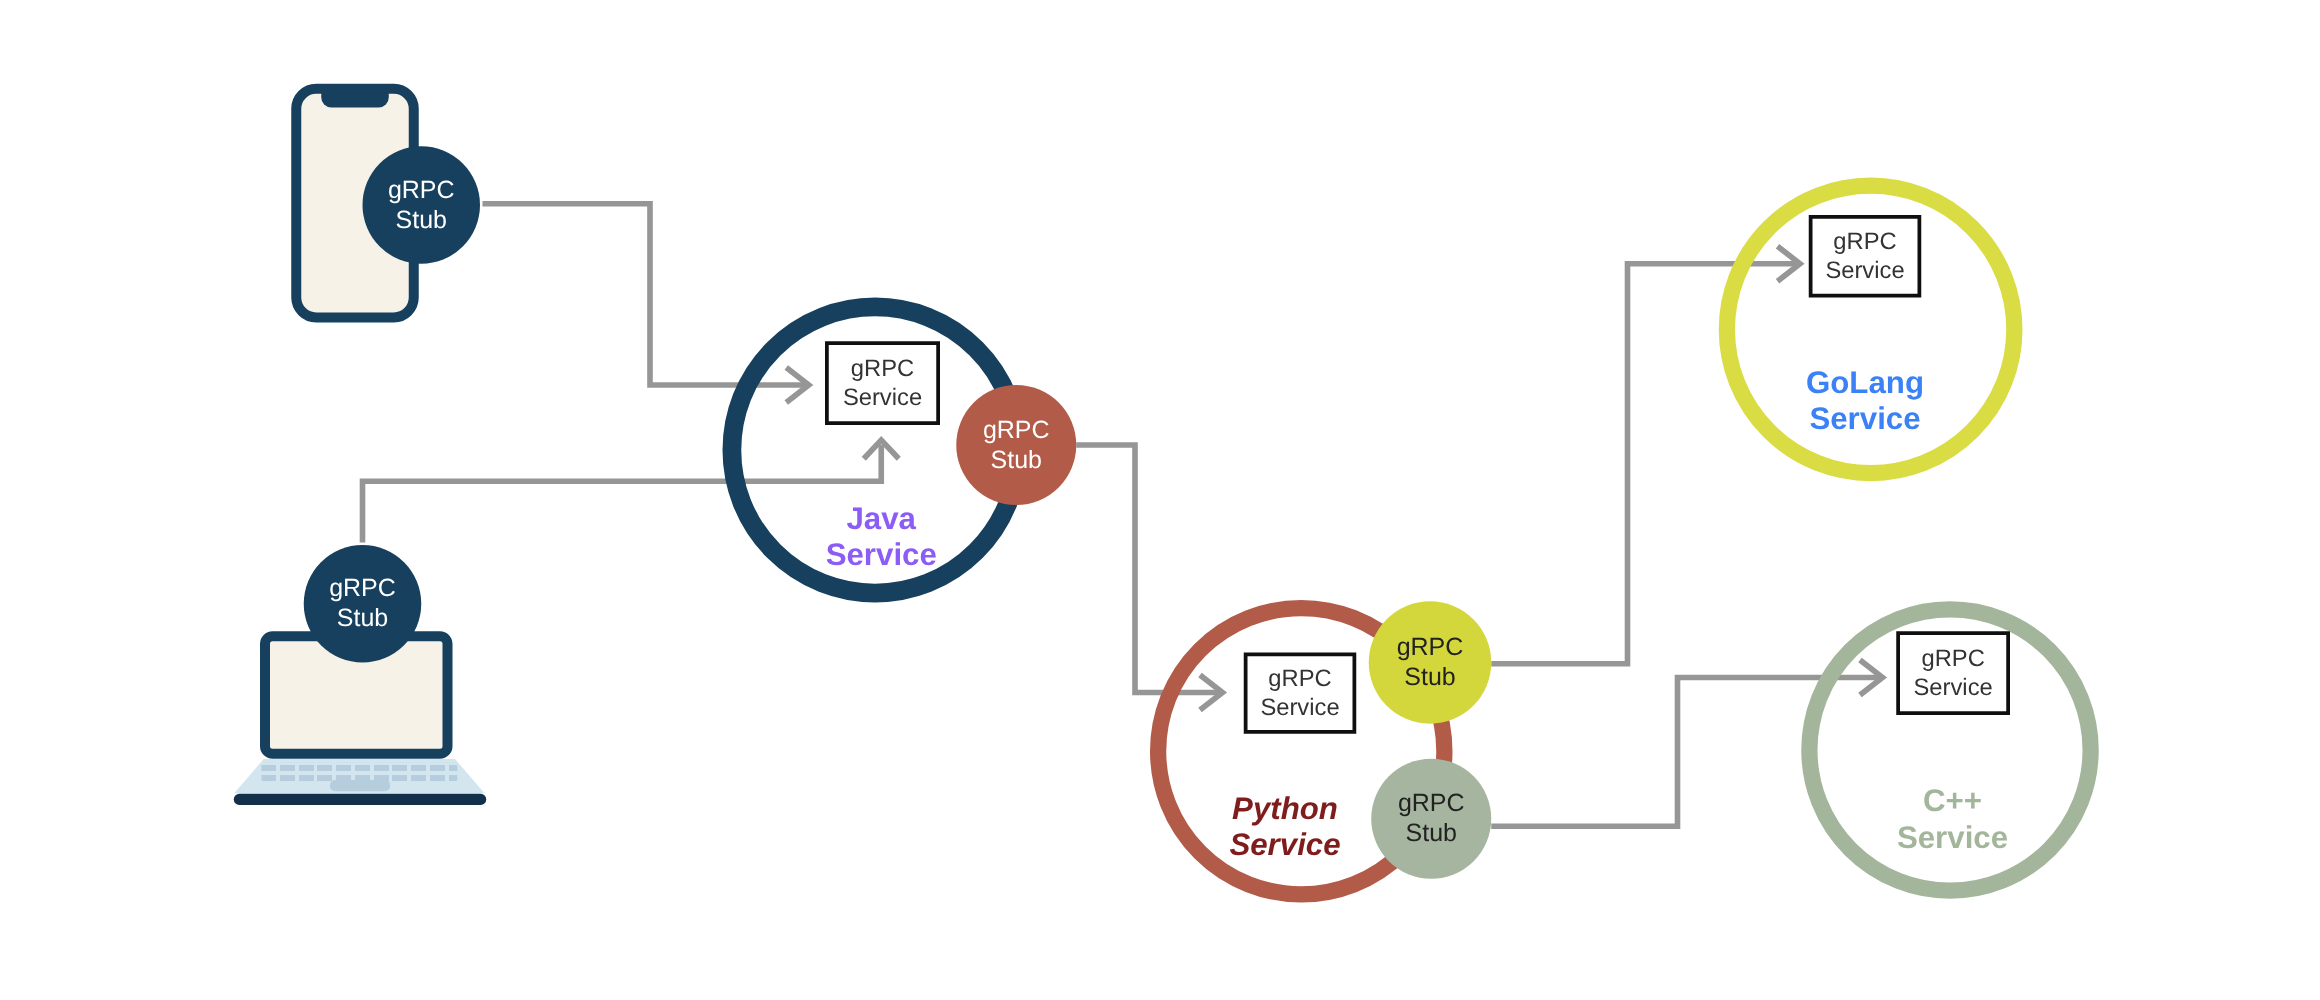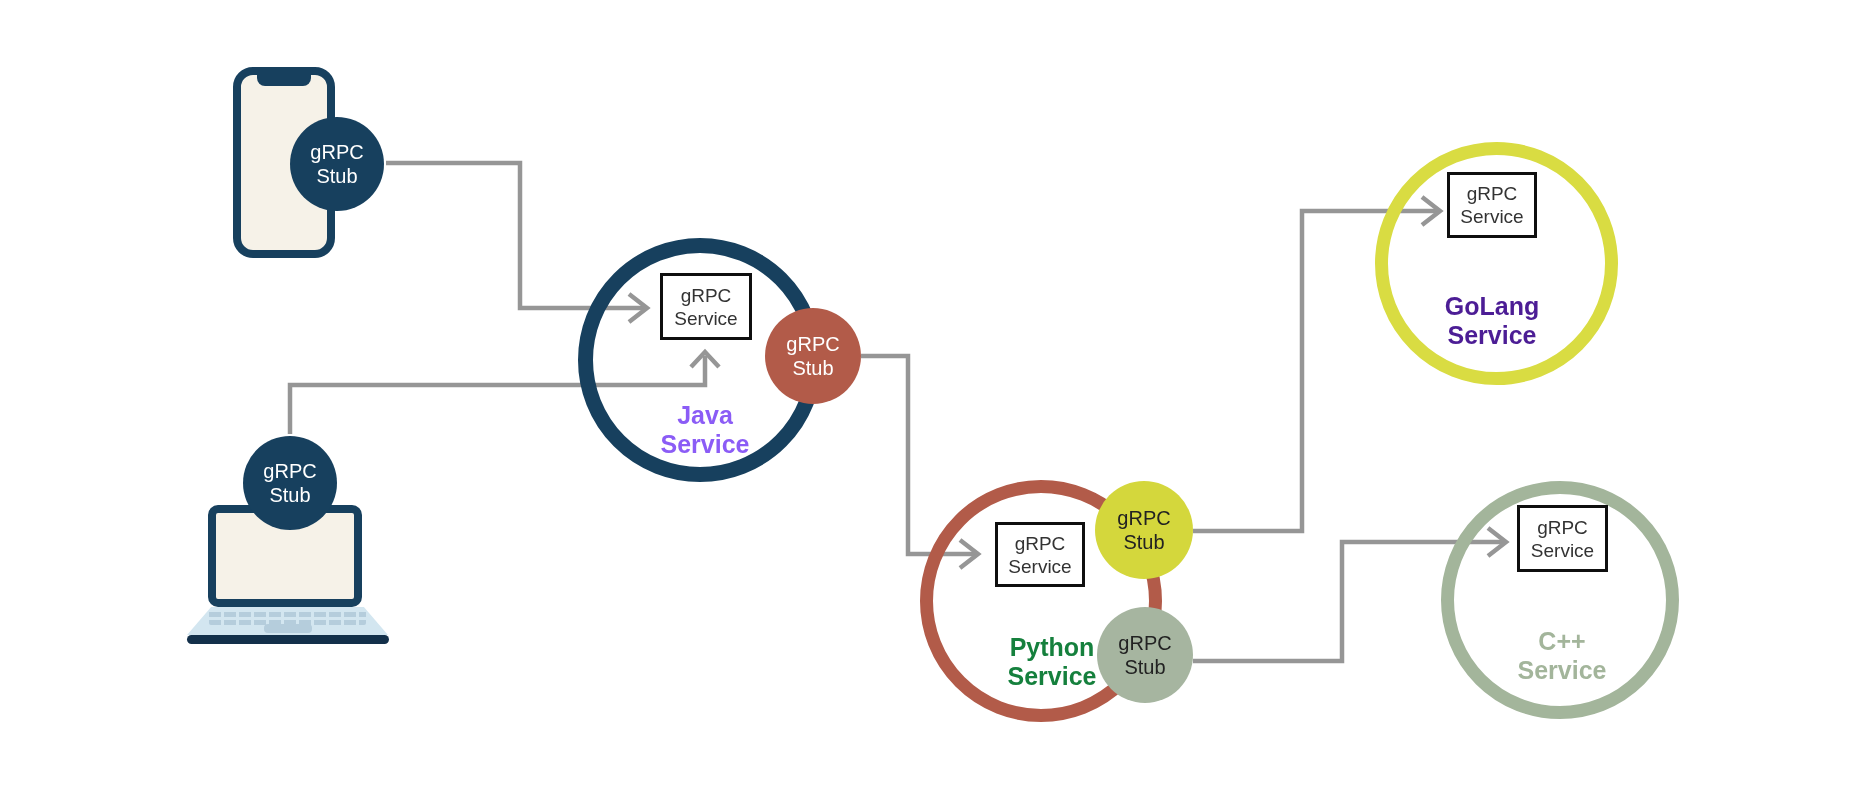--- a/index.html
+++ b/index.html
@@ -61,22 +61,22 @@
   .sbox-java  {left:660px;top:273px;width:92px;height:67px;}
   .sbox-python{left:995px;top:522px;width:90px;height:65px;}
   .sbox-golang{left:1447px;top:172px;width:90px;height:66px;}
   .sbox-cpp   {left:1517px;top:505px;width:91px;height:67px;}
   
   .rlabel{
     position:absolute;width:200px;text-align:center;font-weight:bold;
     font-size:25px;line-height:29px;z-index:4;
   }
   .rlabel-java  {left:605px;top:401px;color:#8b5cf6;}
-  .rlabel-python{left:952px;top:633px;color:#15803d;}
-  .rlabel-golang{left:1392px;top:292px;color:#4c1d95;}
+  .rlabel-python{left:928px;top:633px;color:#7f1d1d;font-style:italic;}
+  .rlabel-golang{left:1392px;top:292px;color:#3b82f6;}
   .rlabel-cpp   {left:1462px;top:627px;color:#A3B59B;}
   
   .stub{
     position:absolute;border-radius:50%;z-index:5;
     display:flex;flex-direction:column;align-items:center;justify-content:center;
     font-size:20px;line-height:24px;text-align:center;
   }
   .stub-phone {left:290px;top:117px;width:94px;height:94px;background:#17405E;color:#ffffff;}
   .stub-laptop{left:243px;top:436px;width:94px;height:94px;background:#17405E;color:#ffffff;}
   .stub-java  {left:765px;top:308px;width:96px;height:96px;background:#B25B49;color:#ffffff;}

